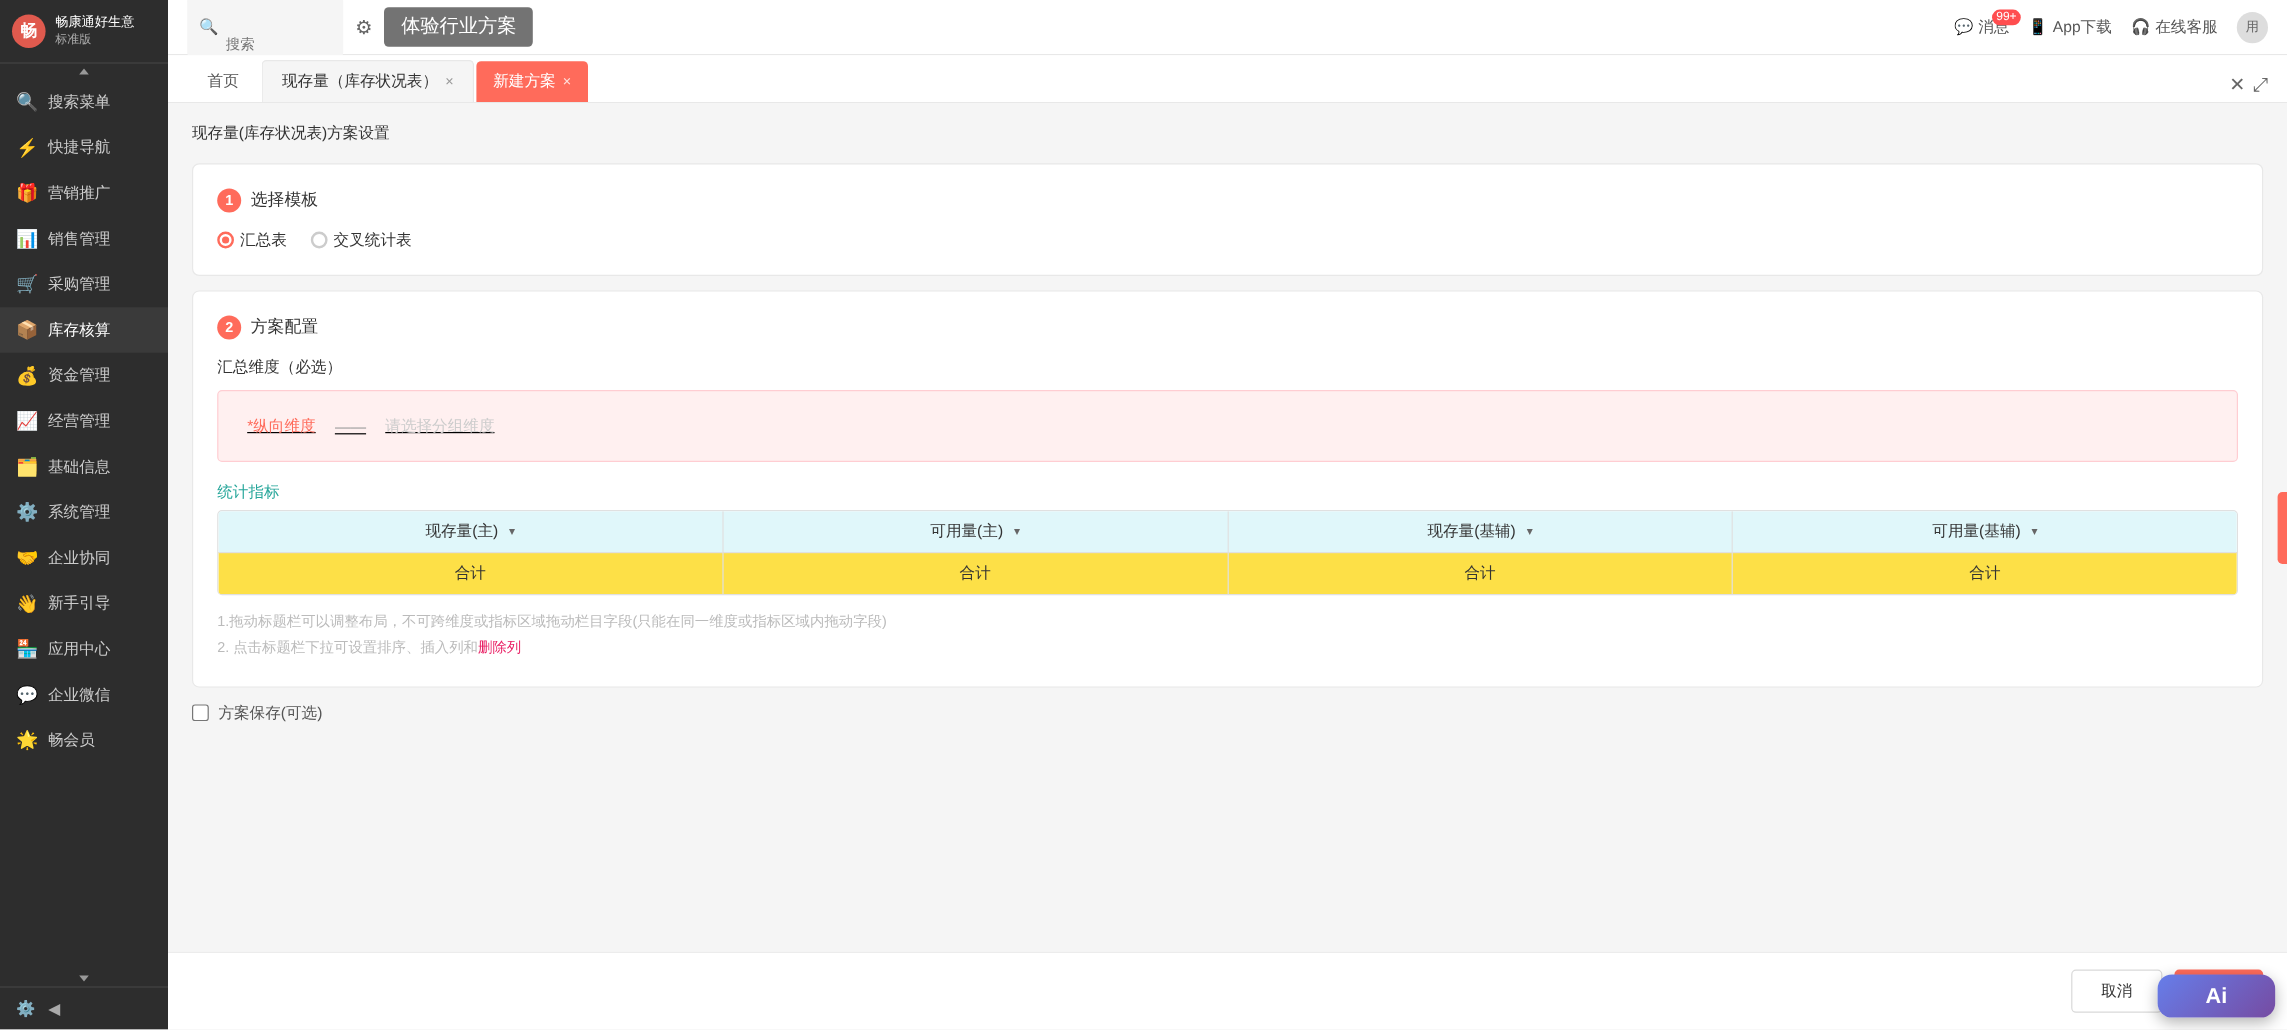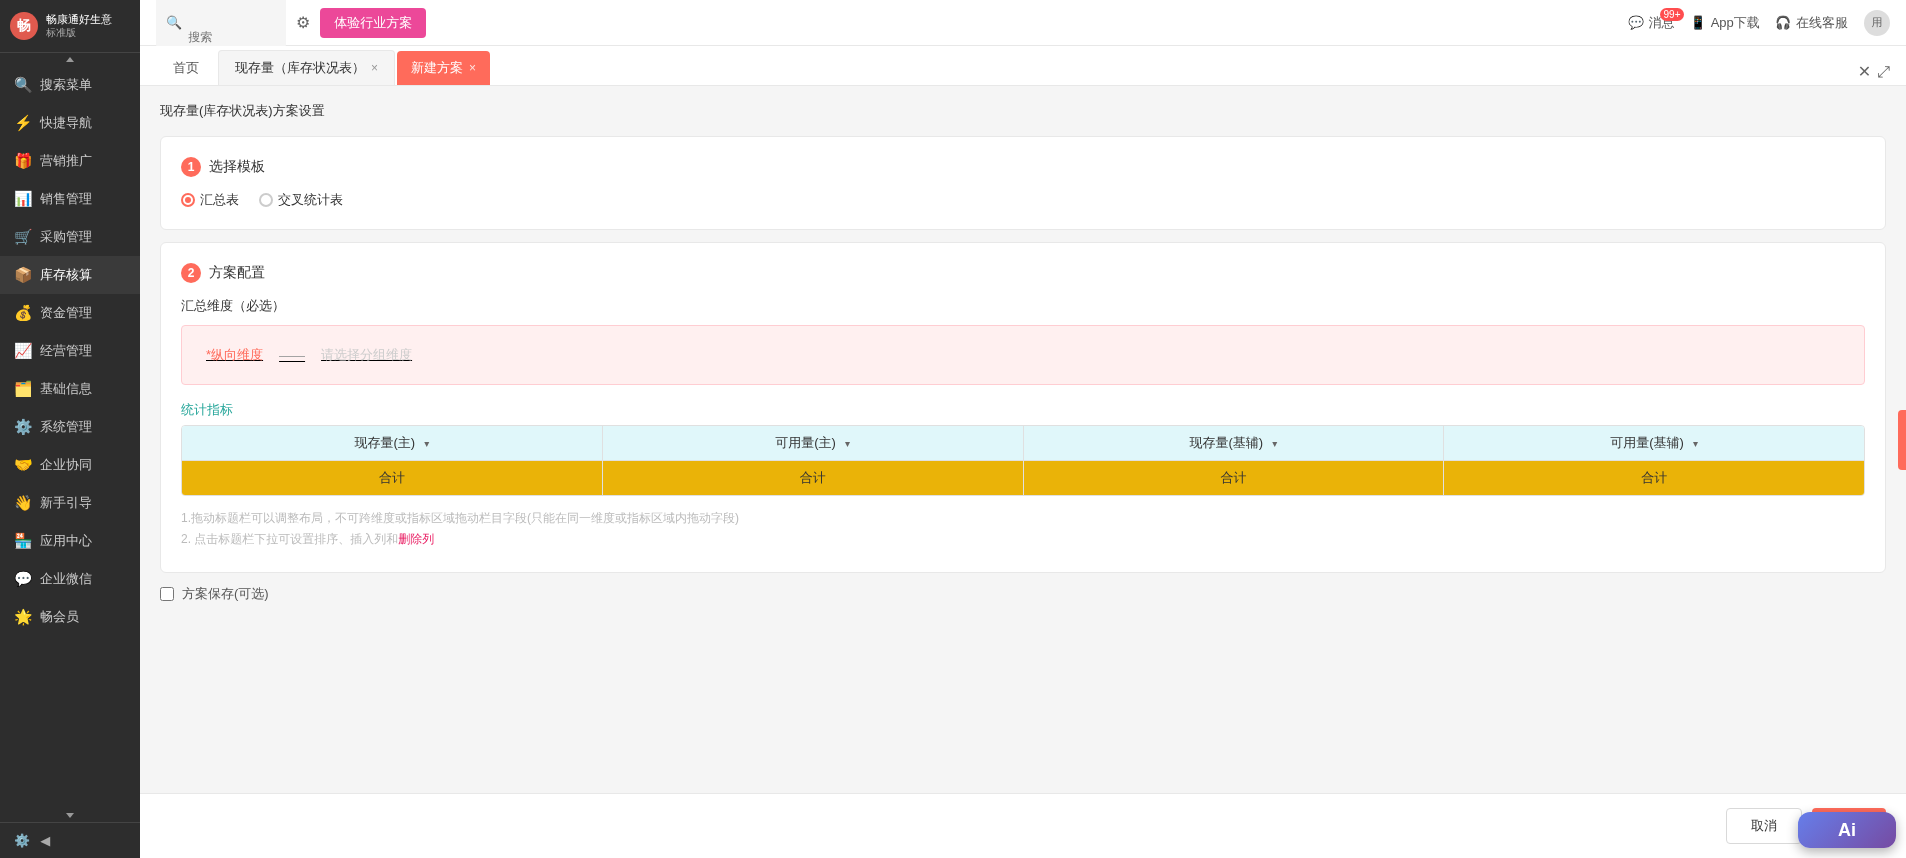--- a/index.html
+++ b/index.html
@@ -62,22 +62,22 @@
       justify-content: space-between;
     }
     .topbar-left { display: flex; align-items: center; gap: 10px; }
     .topbar-search {
       display: flex; align-items: center; background: #f5f5f5;
       border-radius: 4px; padding: 4px 10px; gap: 6px; width: 130px;
     }
     .topbar-search input { border: none; background: transparent; outline: none; font-size: 12px; width: 90px; color: #999; margin-top: 29px; }
     .topbar-gear { font-size: 16px; color: #666; cursor: pointer; }
     .btn-trial {
-      background: #ec4899; color: white; border: none; border-radius: 4px;
-      padding: 6px 14px; font-size: 13px; cursor: pointer;
+      background: #737373; color: white; border: none; border-radius: 4px;
+      padding: 6px 14px; font-size: 16px; cursor: pointer;
     }
     .topbar-right { display: flex; align-items: center; gap: 16px; color: #555; font-size: 13px; }
     .topbar-msg { display: flex; align-items: center; gap: 4px; position: relative; cursor: pointer; }
     .badge {
       background: #ff4d4f; color: white; font-size: 10px; padding: 1px 4px;
       border-radius: 8px; position: absolute; top: -6px; right: -10px;
     }
     .topbar-app, .topbar-service, .topbar-user { display: flex; align-items: center; gap: 4px; cursor: pointer; color: #555; }
     .avatar { width: 26px; height: 26px; background: #ddd; border-radius: 50%; display: flex; align-items: center; justify-content: center; font-size: 11px; color: #666; }
 
@@ -155,21 +155,21 @@
 
     
     .stats-header { color: #26a69a; font-size: 13px; margin-bottom: 6px; font-weight: 500; }
     .stats-table { border: 1px solid #e0e0e0; border-radius: 4px; overflow: hidden; }
     .stats-table-header { display: flex; background: #e0f7fa; }
     .stats-col {
       flex: 1; padding: 8px 12px; text-align: center; font-size: 13px;
       color: #333; border-right: 1px solid #e0e0e0; display: flex; align-items: center; justify-content: center; gap: 9px;
     }
     .stats-col:last-child { border-right: none; }
-    .stats-table-body { display: flex; background: #eab308; }
+    .stats-table-body { display: flex; background: #fde047; }
     .stats-body-col {
       flex: 1; padding: 8px 12px; text-align: center; font-size: 13px;
       color: #333; border-right: 1px solid #e0e0e0; border-top: 1px solid #e0e0e0;
     }
     .stats-body-col:last-child { border-right: none; }
     .chevron-down { font-size: 10px; color: #666; }
 
     
     .tips { margin-top: 14px; font-size: 12px; color: #bbb; }
     .tips p { margin-bottom: 4px; }

